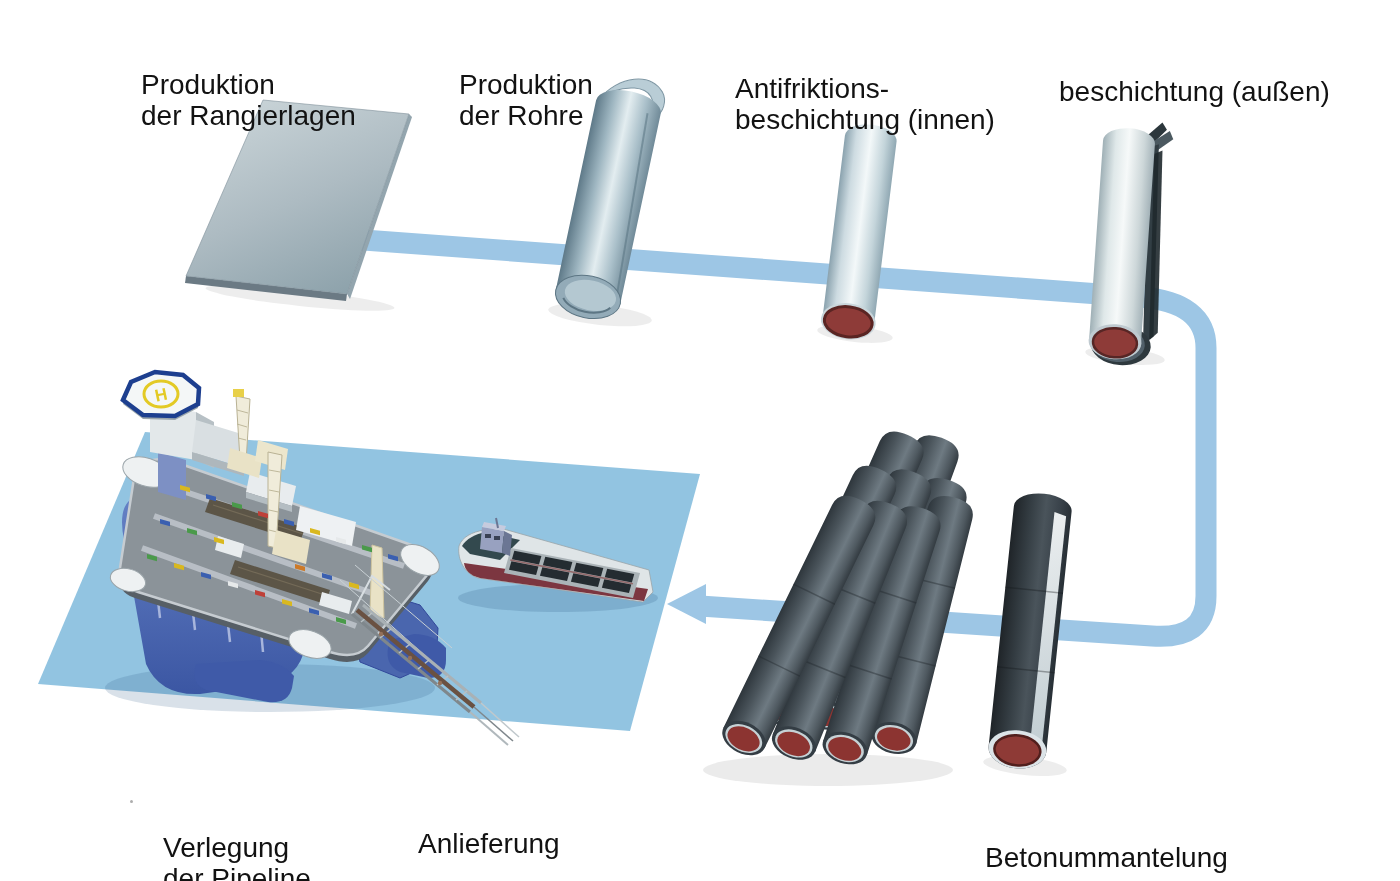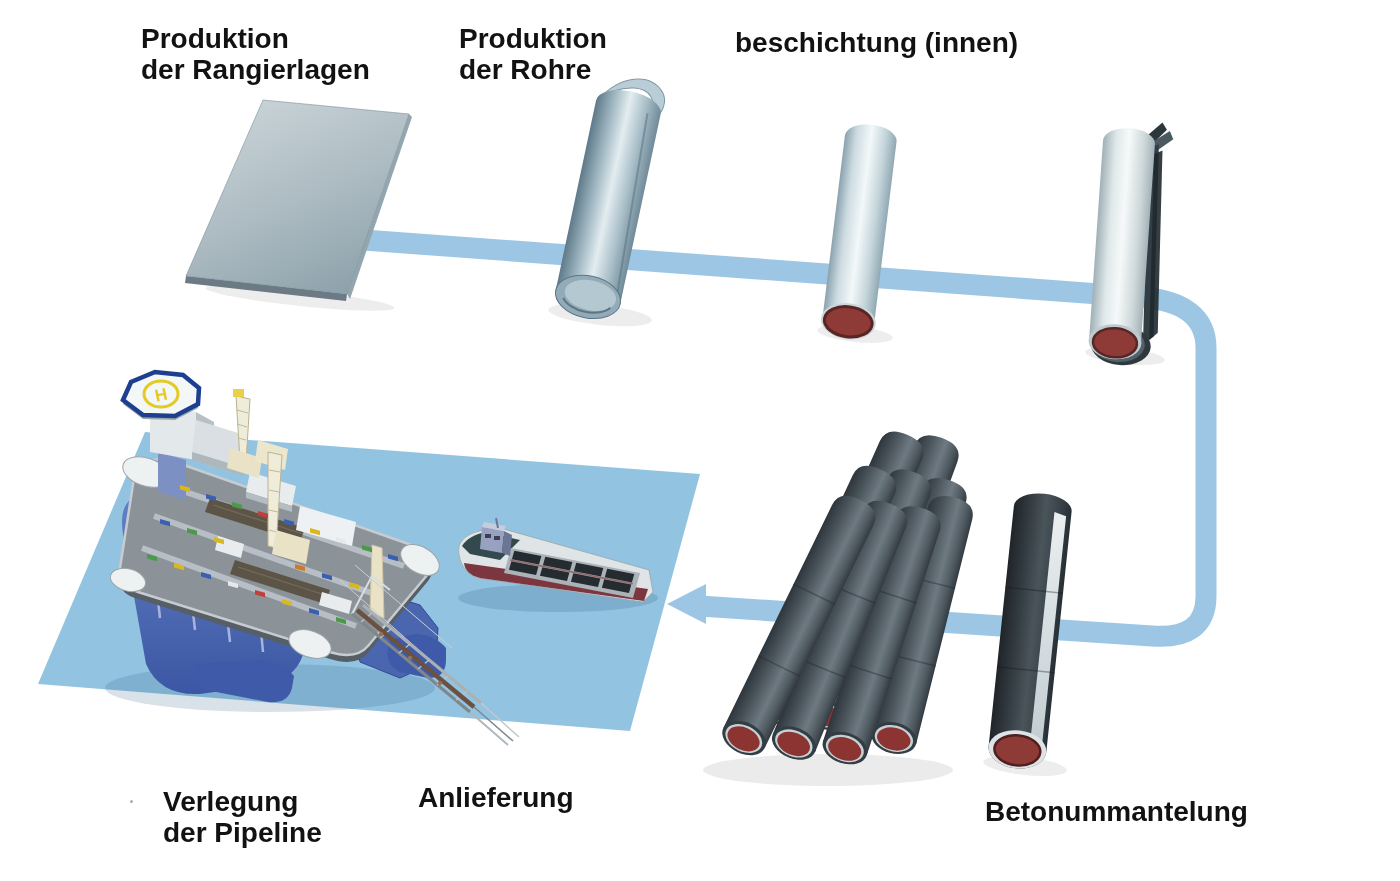--- a/index.html
+++ b/index.html
@@ -1,20 +1,20 @@
 <!DOCTYPE html>
 <html><head>
 <meta charset="utf-8">
 <style>
   html,body{margin:0;padding:0;background:#ffffff;}
   #stage{position:relative;width:1400px;height:881px;background:#ffffff;overflow:hidden;
          font-family:"Liberation Sans","DejaVu Sans",sans-serif;}
   #art{position:absolute;left:0;top:0;}
-  .label{position:absolute;font-weight:bold;font-size:28px;line-height:1.12;color:#121212;
-         white-space:nowrap;letter-spacing:0px;}
+  .label{position:absolute;font-weight:normal;font-size:28px;line-height:1.12;color:#121212;
+         white-space:nowrap;letter-spacing:0px;margin-top:46px;}
   .label .ln{display:block;}
   .stray{position:absolute;width:3px;height:3px;border-radius:50%;background:#8a8a8a;opacity:.7;}
 </style>
 </head>
 <body>
 
 <div id="stage">
 
 <svg id="art" width="1400" height="881" viewBox="0 0 1400 881">
   <defs>
@@ -352,23 +352,25 @@
 
 <div class="label" style="left:141px;top:23px">
   <span class="ln">Produktion</span>
   <span class="ln">der Rangierlagen</span>
 </div>
 <div class="label" style="left:459px;top:23px">
   <span class="ln">Produktion</span>
   <span class="ln">der Rohre</span>
 </div>
 <div class="label" style="left:735px;top:27px">
+  <span class="ln">Antifriktions-</span>
   <span class="ln">beschichtung (innen)</span>
 </div>
 <div class="label" style="left:1059px;top:30px">
+  <span class="ln">beschichtung (außen)</span>
 </div>
 <div class="label" style="left:985px;top:796px">
   <span class="ln">Betonummantelung</span>
   <span class="ln"></span>
 </div>
 <div class="label" style="left:418px;top:782px">
   <span class="ln">Anlieferung</span>
 </div>
 <div class="label" style="left:163px;top:786px">
   <span class="ln">Verlegung</span>

